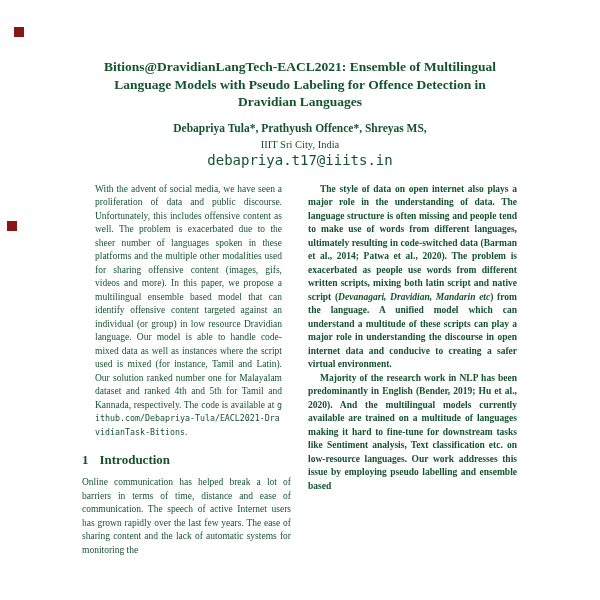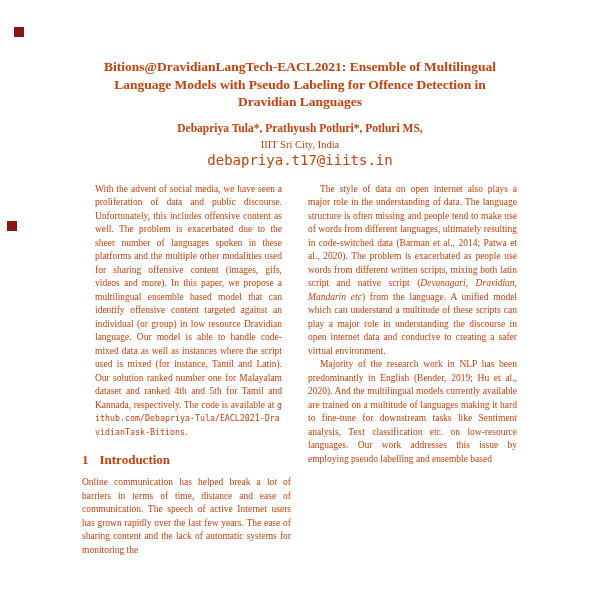--- a/index.html
+++ b/index.html
@@ -4,21 +4,21 @@
 <style>
   * { box-sizing: border-box; }
   body { margin: 0; background: #ffffff; }
   .page {
     position: relative;
     width: 600px;
     height: 600px;
     background: #ffffff;
     overflow: hidden;
     font-family: "Liberation Serif", serif;
-    color: #c2410c;
+    color: #14532d;
   }
   .marker {
     position: absolute;
     width: 10px;
     height: 10px;
   }
   .marker-top { left: 14px; top: 27px; }
   .marker-left { left: 7px; top: 221px; }
   .content {
     position: absolute;
@@ -78,21 +78,21 @@
     margin: 13px 0 8px 0;
   }
   .section-number { margin-right: 11px; }
   .body-text {
     font-size: 9.5px;
     line-height: 13.5px;
     text-align: justify;
     margin: 0;
   }
   .para-indent { text-indent: 12px; }
-  .para-space { margin-top: 0; }
+  .para-space { margin-top: 0; font-weight: bold; }
   .mono {
     font-family: "DejaVu Sans Mono", monospace;
     font-size: 8.3px;
     word-break: break-all;
   }
   .bold { font-weight: normal; }
   .italic { font-style: italic; }
   a.codelink { color: inherit; text-decoration: none; }
 </style>
 </head>
@@ -101,21 +101,21 @@
 <div class="page">
 
   <div class="marker marker-top" style="background: rgb(138, 21, 21);"></div>
   <div class="marker marker-left" style="background: rgb(138, 21, 21);"></div>
 
   <div class="content">
 
     <div class="title">Bitions@DravidianLangTech-EACL2021: Ensemble of Multilingual Language Models with Pseudo Labeling for Offence Detection in Dravidian Languages</div>
 
     <div class="authors">
-      <div>Debapriya Tula*, Prathyush Potluri*, Potluri MS,</div>
+      <div>Debapriya Tula*, Prathyush Offence*, Shreyas MS,</div>
     </div>
 
     <div class="affiliation">IIIT Sri City, India</div>
     <div class="email">debapriya.t17@iiits.in</div>
 
     <div class="columns">
 
       <div class="col">
         <p class="body-text abstract-text"><span>With the advent of social media, we have seen a proliferation of data and public discourse. Unfortunately, this includes offensive content as well. The problem is exacerbated due to the sheer number of languages spoken in these platforms and the multiple other modalities used for sharing offensive content (images, gifs, videos and more). In this paper, we propose a multilingual ensemble based model that can identify offensive content targeted against an individual (or group) in low resource Dravidian language. Our model is able to handle code-mixed data as well as instances where the script used is mixed (for instance, Tamil and Latin). Our solution </span><span class="bold">ranked number one</span><span> for Malayalam dataset and ranked 4th and 5th for Tamil and Kannada, respectively. The code is available at </span><a href="#" class="codelink mono">github.com/Debapriya-Tula/EACL2021-DravidianTask-Bitions</a><span>.</span></p>
 

